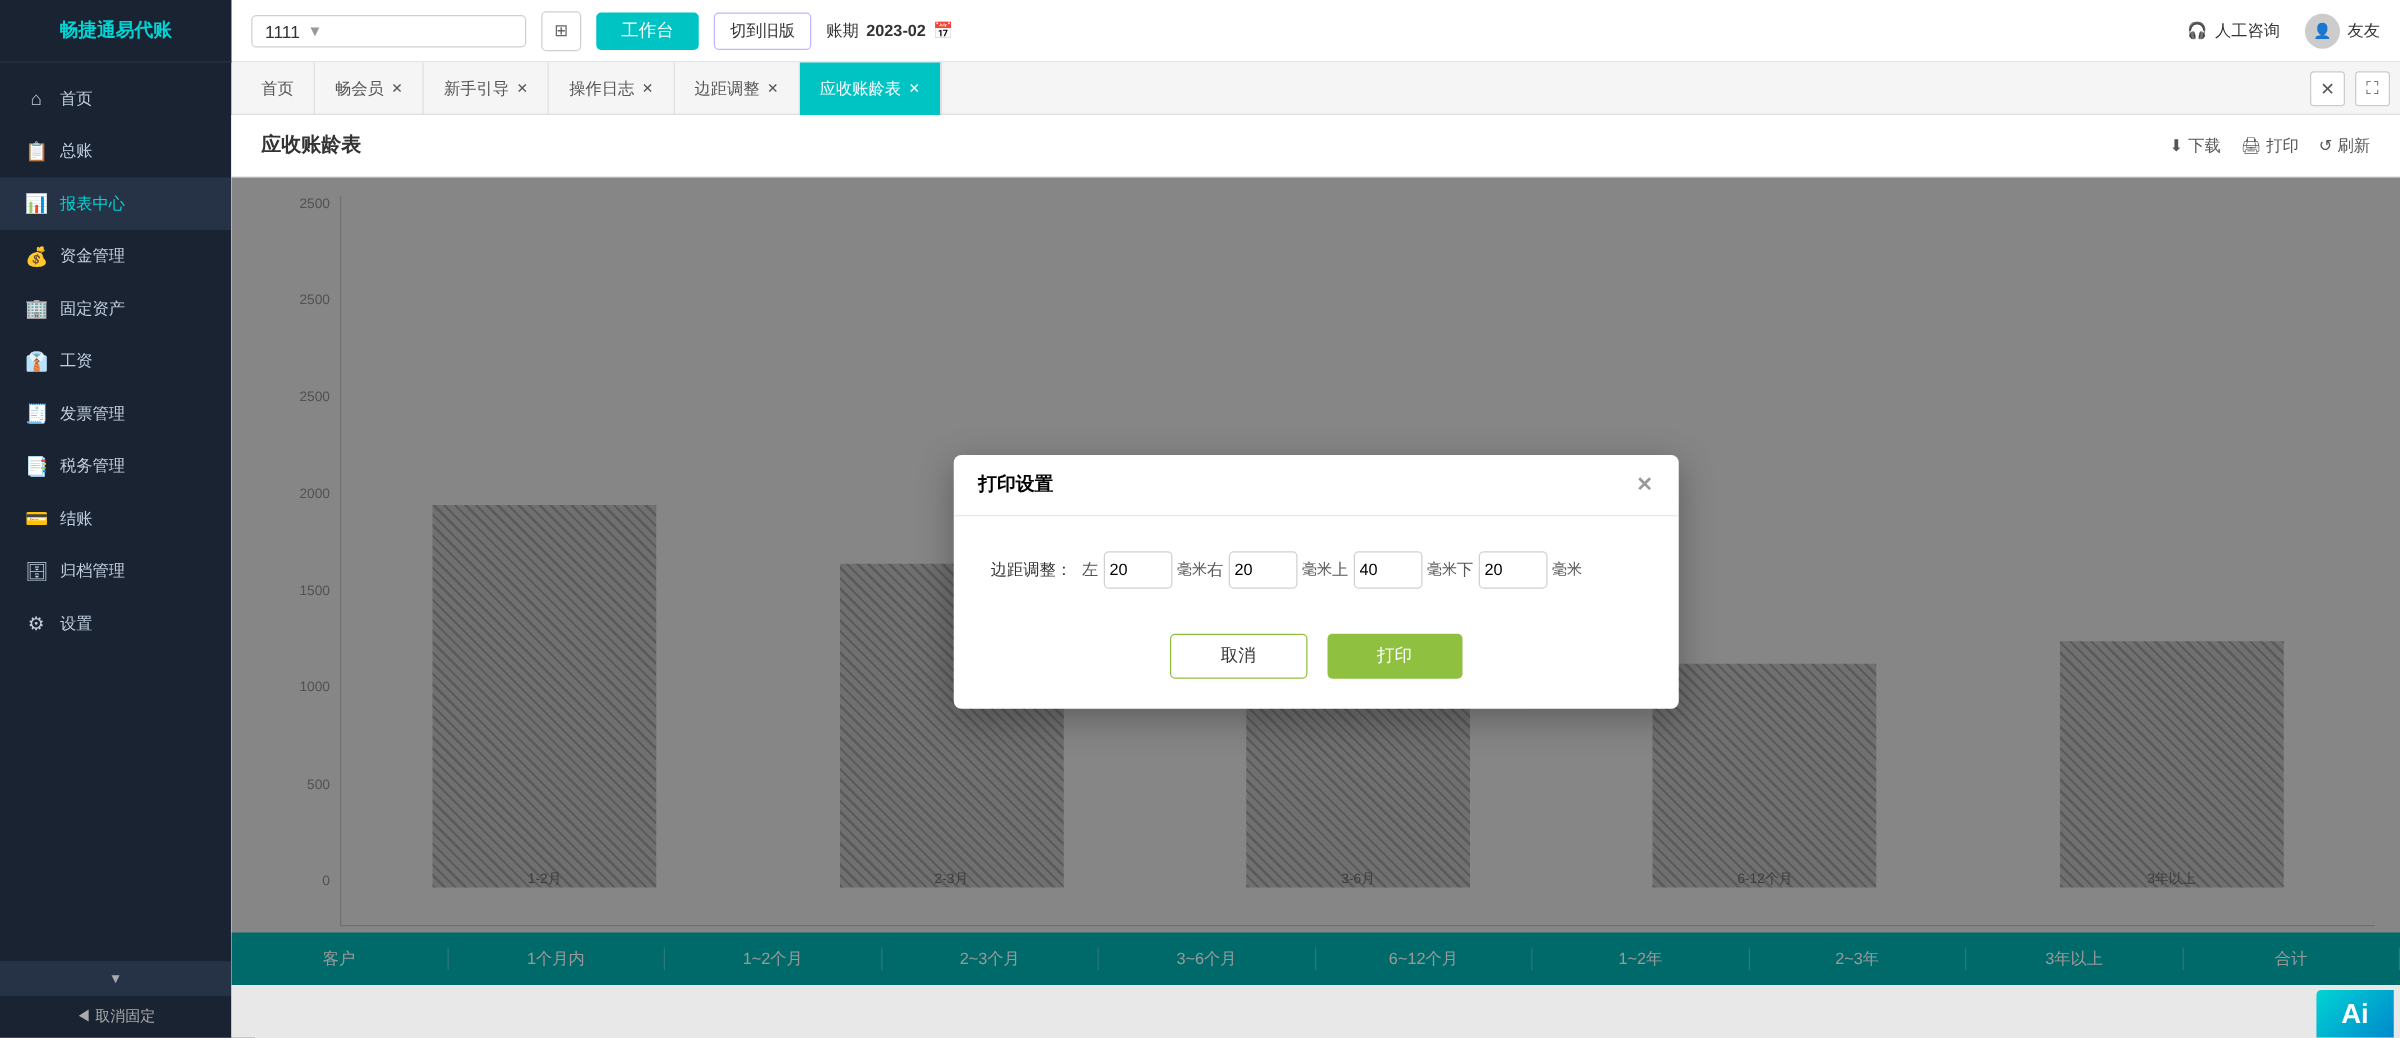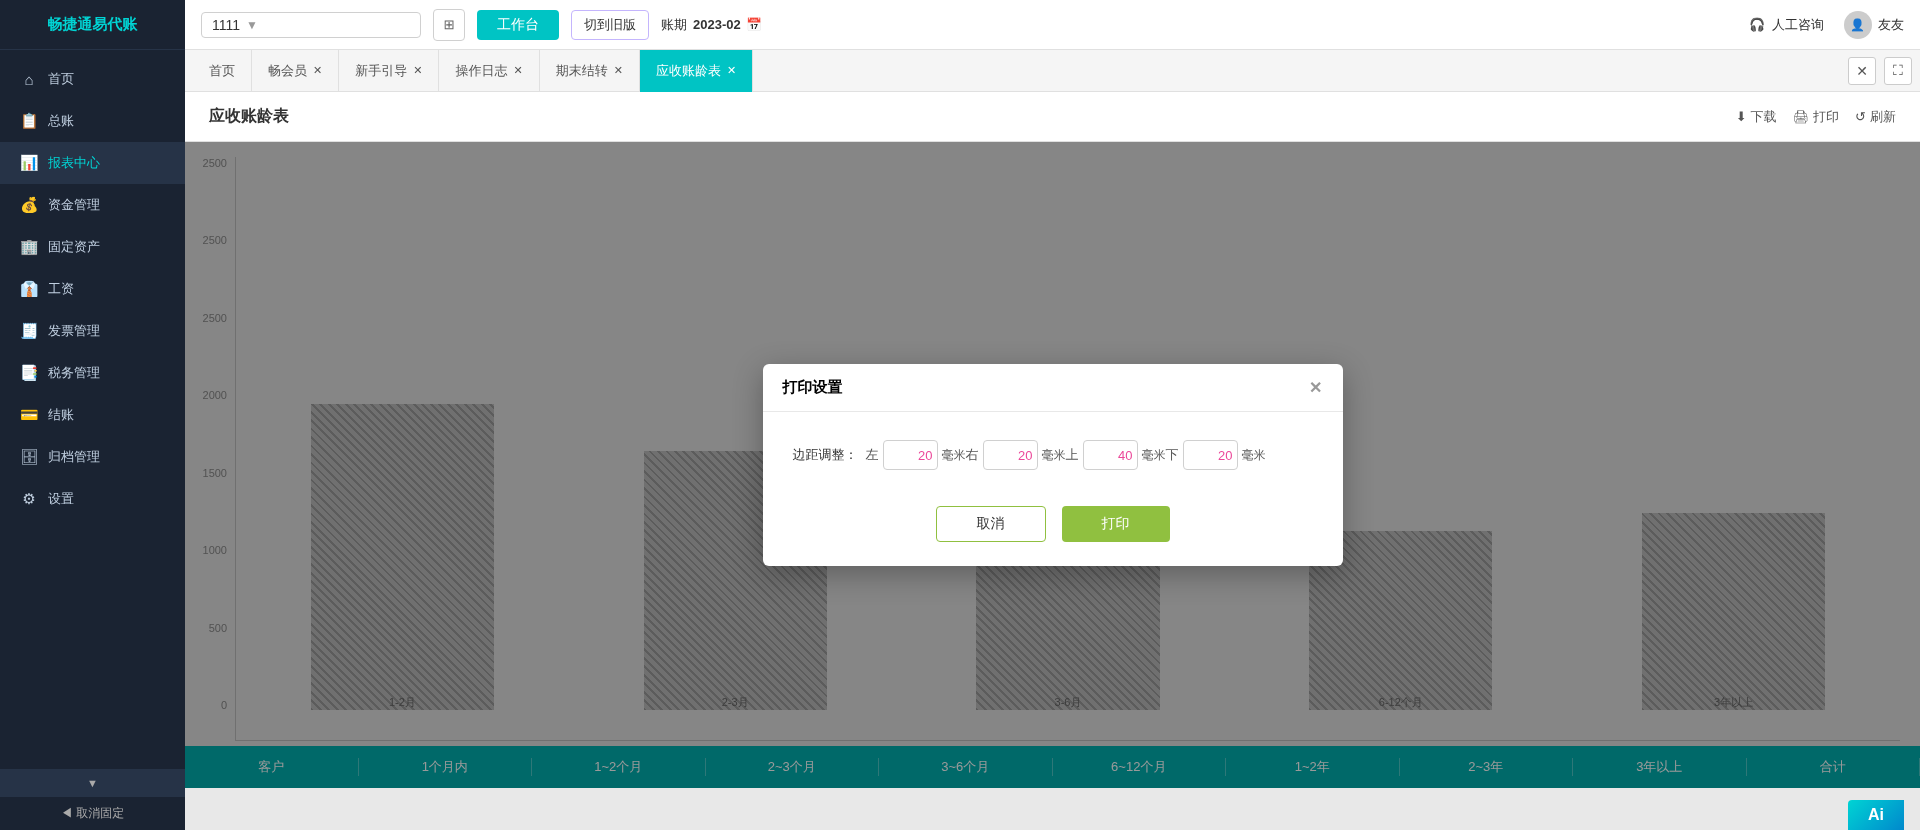--- a/index.html
+++ b/index.html
@@ -186,40 +186,40 @@
     .modal-close { cursor: pointer; color: #999; font-size: 16px; }
     .modal-body { padding: 28px 30px 20px; }
     .margin-row {
       display: flex; align-items: center; flex-wrap: wrap;
     }
     .margin-label { font-size: 13px; color: #333; margin-right: 8px; }
     .margin-group { display: flex; align-items: center; gap: 4px; }
     .margin-dir { font-size: 13px; color: #555; }
     .margin-input {
       width: 55px; height: 30px; border: 1px solid #d0d0d0; border-radius: 4px;
-      text-align: right; font-size: 13px; color: #ec4899; padding: 0 4px;
+      text-align: left; font-size: 13px; color: #000000; padding: 0 4px;
     }
     .margin-unit { font-size: 12px; color: #555; }
     .modal-footer {
       display: flex; justify-content: center; gap: 16px; padding: 16px 20px 24px;
     }
     .cancel-btn {
       padding: 8px 40px; border: 1px solid #90c040; border-radius: 4px;
       background: #fff; color: #333; font-size: 14px; cursor: pointer;
     }
     .print-btn {
       padding: 8px 40px; border: none; border-radius: 4px;
       background: #90c040; color: #fff; font-size: 14px; cursor: pointer;
     }
 
     
     .ai-badge {
-      position: fixed; bottom: 0; right: 16px;
+      position: fixed; bottom: 0; right: 5px;
       background: linear-gradient(135deg, #00d4d4 0%, #0088cc 100%);
-      color: #fff; padding: 6px 20px; font-size: 16px; font-weight: bold;
+      color: #fff; padding: 6px 20px; font-size: 22px; font-weight: bold;
       border-radius: 4px 0 0 0;
     }
   </style>
 </head>
 <body>
 
 <div class="sidebar">
   <div class="logo-area">
     <span class="logo-text">畅捷通易代账</span>
   </div>
@@ -318,21 +318,21 @@
       </div>
       <div class="tab">
         <span>新手引导</span>
         <span class="close-icon">✕</span>
       </div>
       <div class="tab">
         <span>操作日志</span>
         <span class="close-icon">✕</span>
       </div>
       <div class="tab">
-        <span>期末结转</span>
+        <span>边距调整</span>
         <span class="close-icon">✕</span>
       </div>
       <div class="tab active">
         <span>应收账龄表</span>
         <span class="close-icon">✕</span>
       </div>
       <div class="tabs-actions">
       <button class="tab-action-btn">✕</button>
       <button class="tab-action-btn">⛶</button>
     </div>
@@ -351,21 +351,21 @@
           <span>🖨</span>
           <span>打印</span>
         </div>
         <div class="action-btn">
           <span>↺</span>
           <span>刷新</span>
         </div>
       </div>
     </div>
 
-    <div class="chart-bg" style="height: calc(100% - 92px); position: relative;">
+    <div class="chart-bg" style="height: calc(100% - 92px); position: relative; padding-left: 37px;">
       <div style="display: flex; height: calc(100% - 42px); padding: 15px 20px 5px 10px;">
 
         <div class="y-axis" id="y-axis-container">
         <span style="font-size: 11px; color: rgb(136, 136, 136);">2500</span>
             <span style="font-size: 11px; color: rgb(136, 136, 136);">2500</span>
             <span style="font-size: 11px; color: rgb(136, 136, 136);">2500</span>
             <span style="font-size: 11px; color: rgb(136, 136, 136);">2000</span>
             <span style="font-size: 11px; color: rgb(136, 136, 136);">1500</span>
             <span style="font-size: 11px; color: rgb(136, 136, 136);">1000</span>
             <span style="font-size: 11px; color: rgb(136, 136, 136);">500</span>

